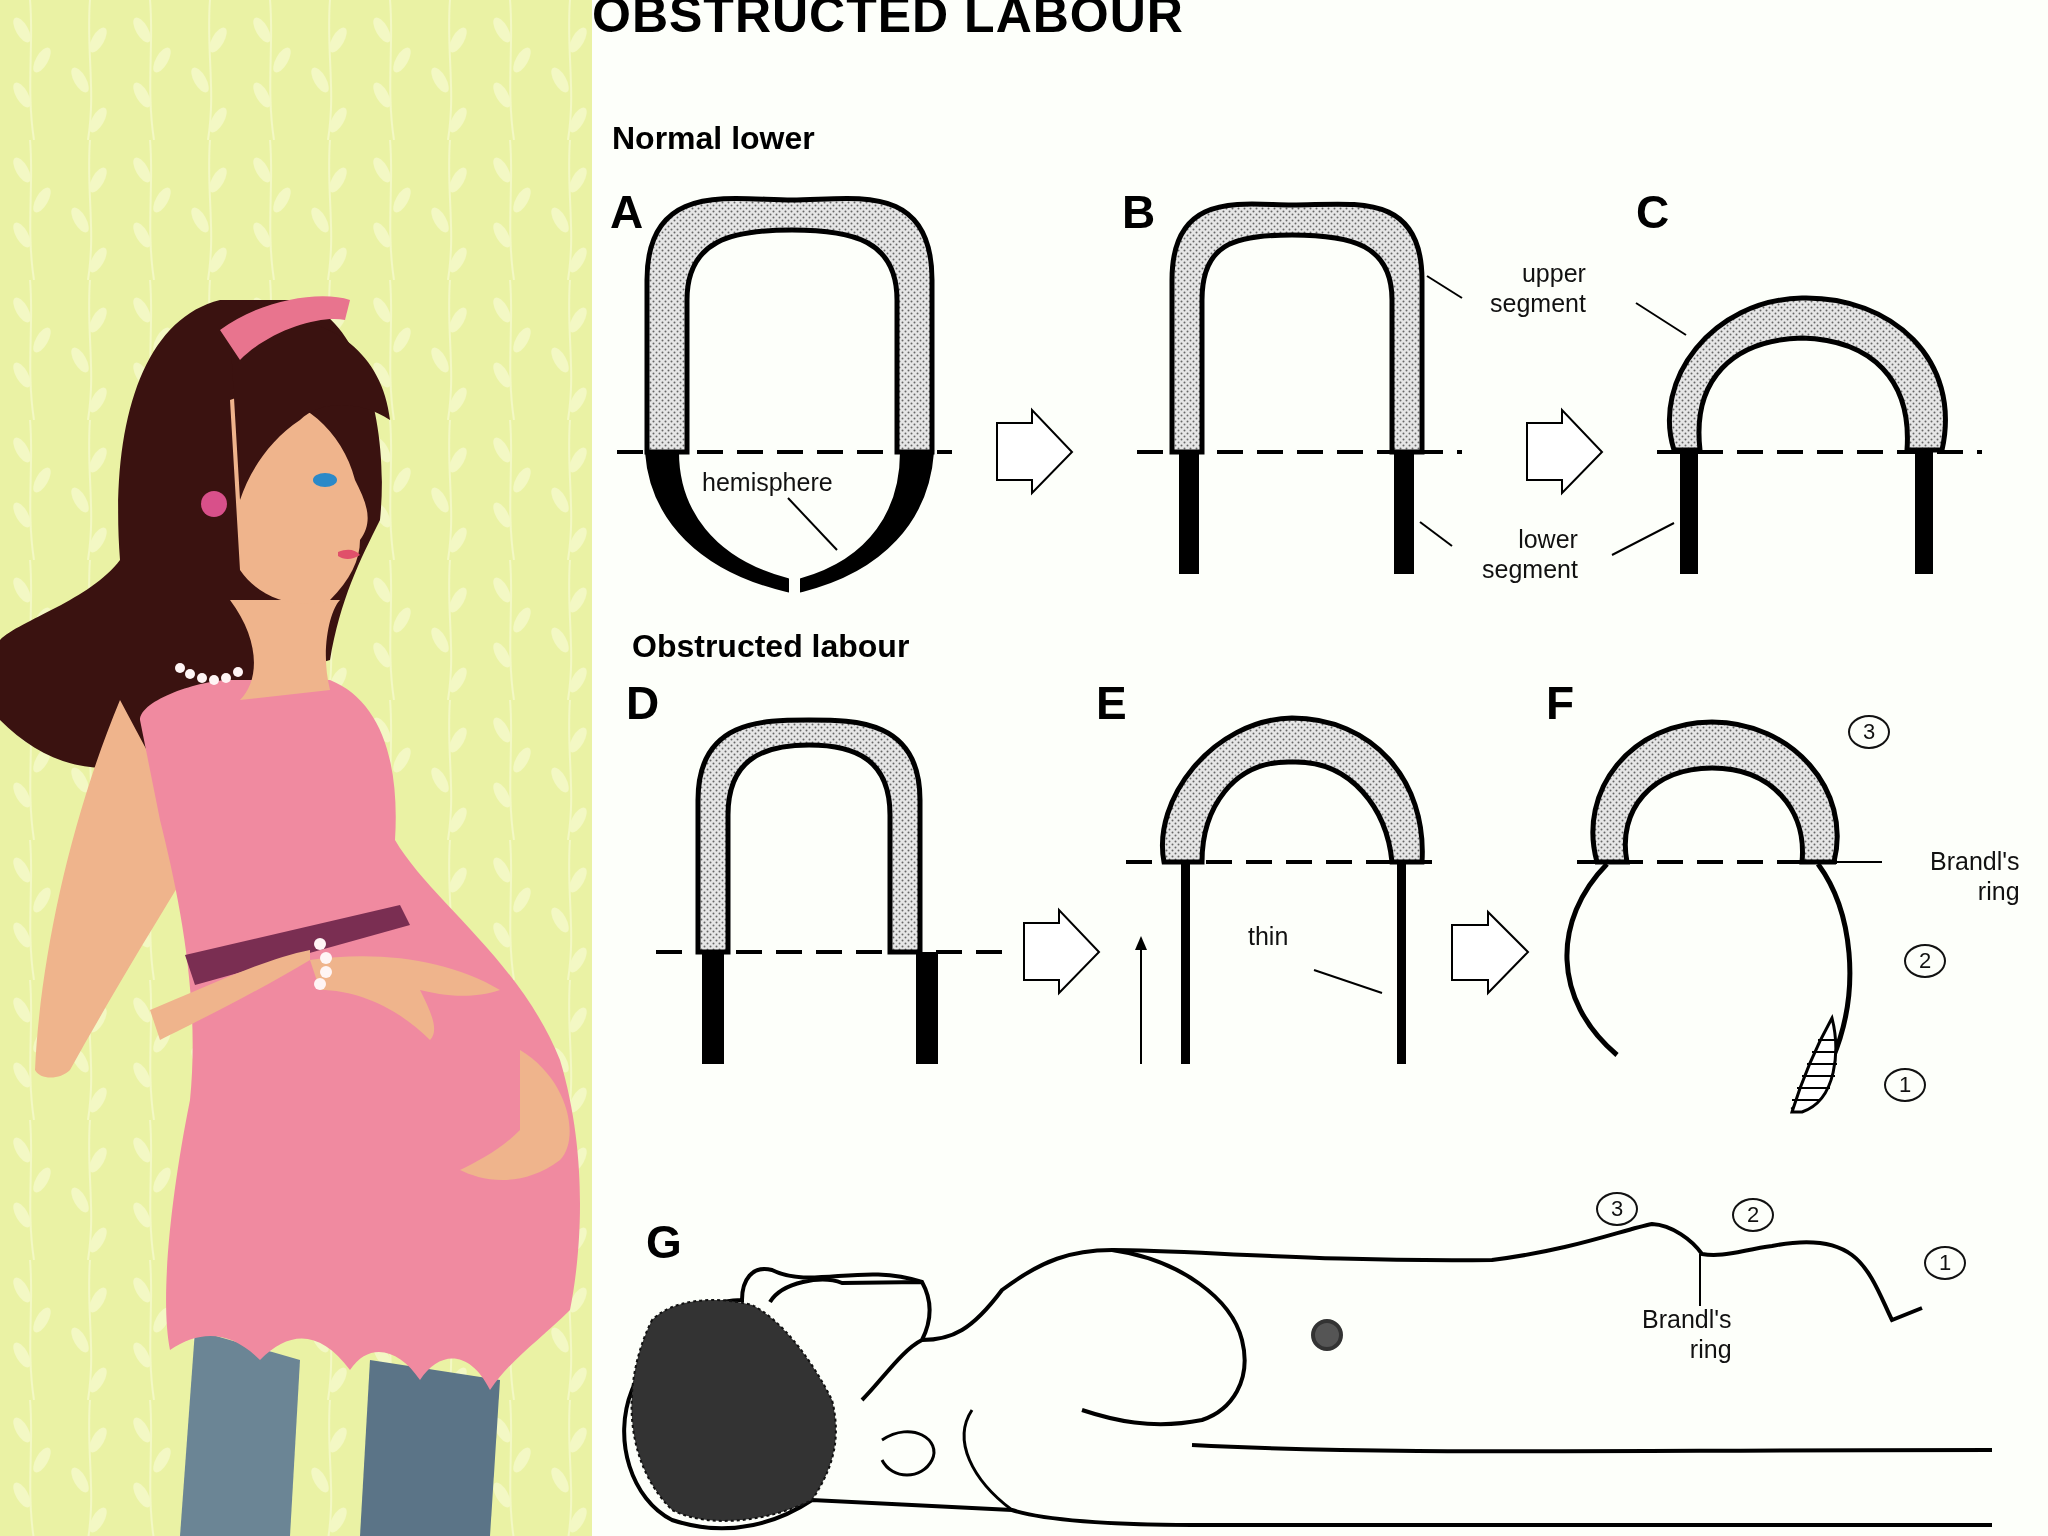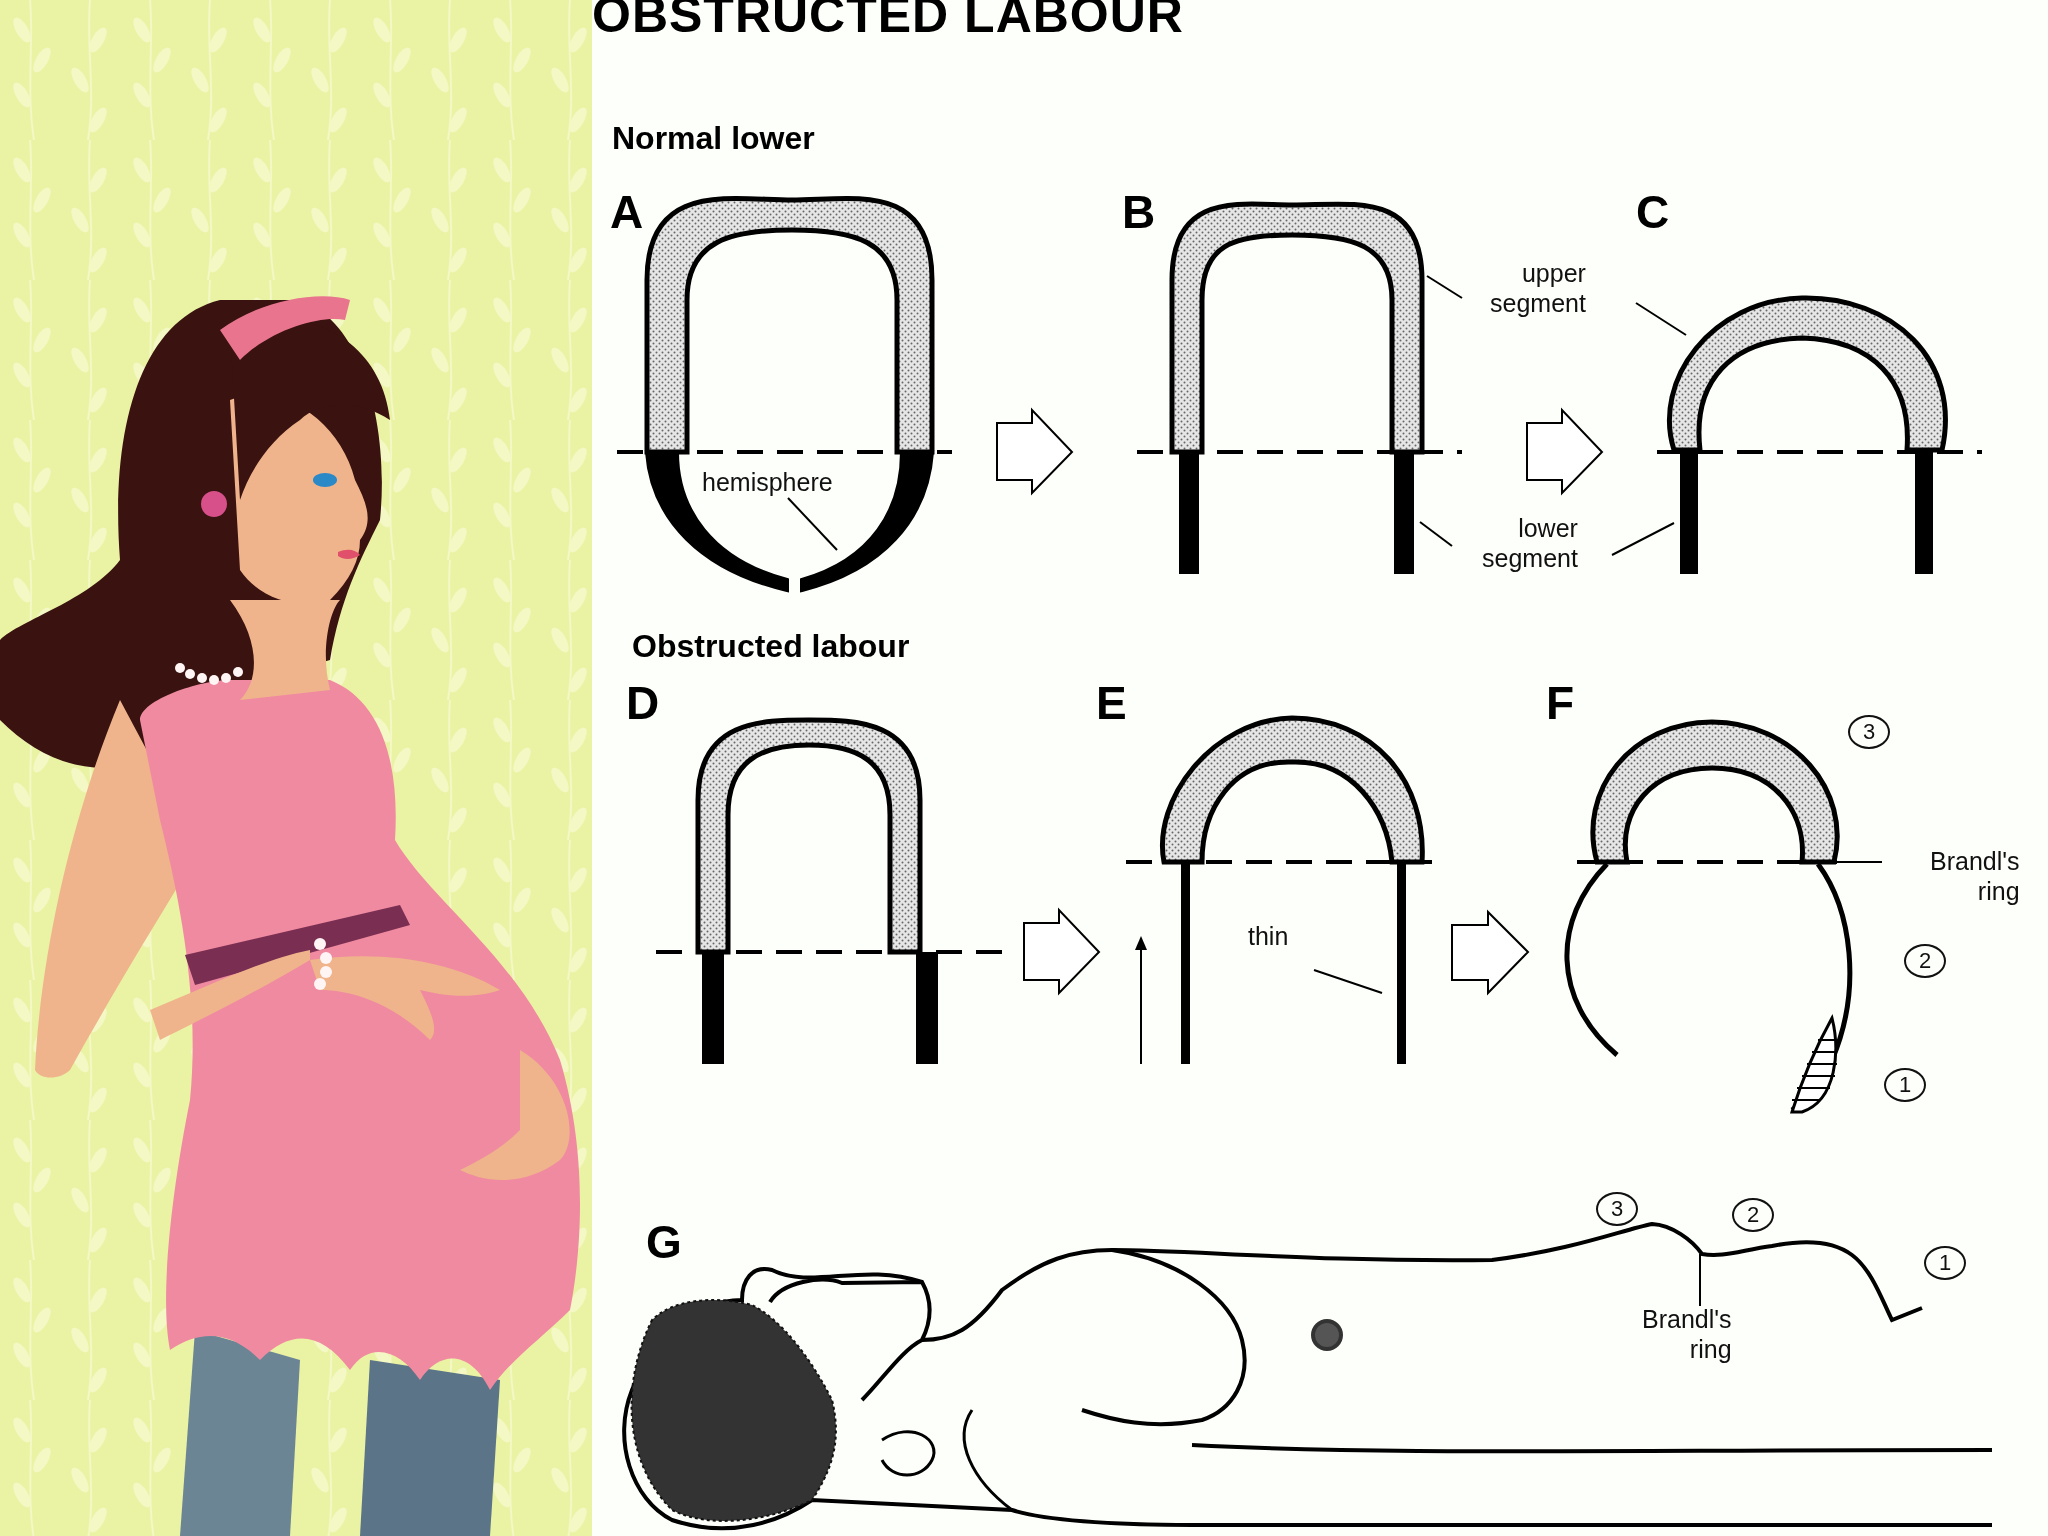--- a/index.html
+++ b/index.html
@@ -194,21 +194,21 @@
       <path d="M600 1445 C800 1455 1000 1450 1400 1450" stroke-width="4"></path>
       <circle cx="735" cy="1335" r="14" fill="#555" stroke="#333"></circle>
       <line x1="1108" y1="1254" x2="1108" y2="1306" stroke-width="2"></line>
       <path d="M60 1320 C30 1380 30 1460 80 1510 C120 1530 180 1520 220 1500 C240 1470 250 1440 240 1400 C220 1360 190 1320 160 1305 C120 1295 80 1300 60 1320 Z" fill="#333" stroke="#111" stroke-width="2" stroke-dasharray="3 3"></path>
     </g>
   </svg>
 
   <div class="lbl" style="left:98px;top:467px;margin-left:12px;">hemisphere</div>
   <div class="lbl" style="left:898px;top:258px;">upper
 segment</div>
-  <div class="lbl" style="left:890px;top:513px;">lower
+  <div class="lbl" style="left:890px;top:524px;">lower
 segment</div>
   <div class="lbl" style="left:656px;top:921px;">thin</div>
   <div class="lbl" style="left:1338px;top:846px;">Brandl's
 ring</div>
   <div class="lbl" style="left:1050px;top:1304px;">Brandl's
 ring</div>
 
   <div class="num" style="left:1256px;top:715px;">3</div>
   <div class="num" style="left:1312px;top:944px;">2</div>
   <div class="num" style="left:1292px;top:1068px;">1</div>

